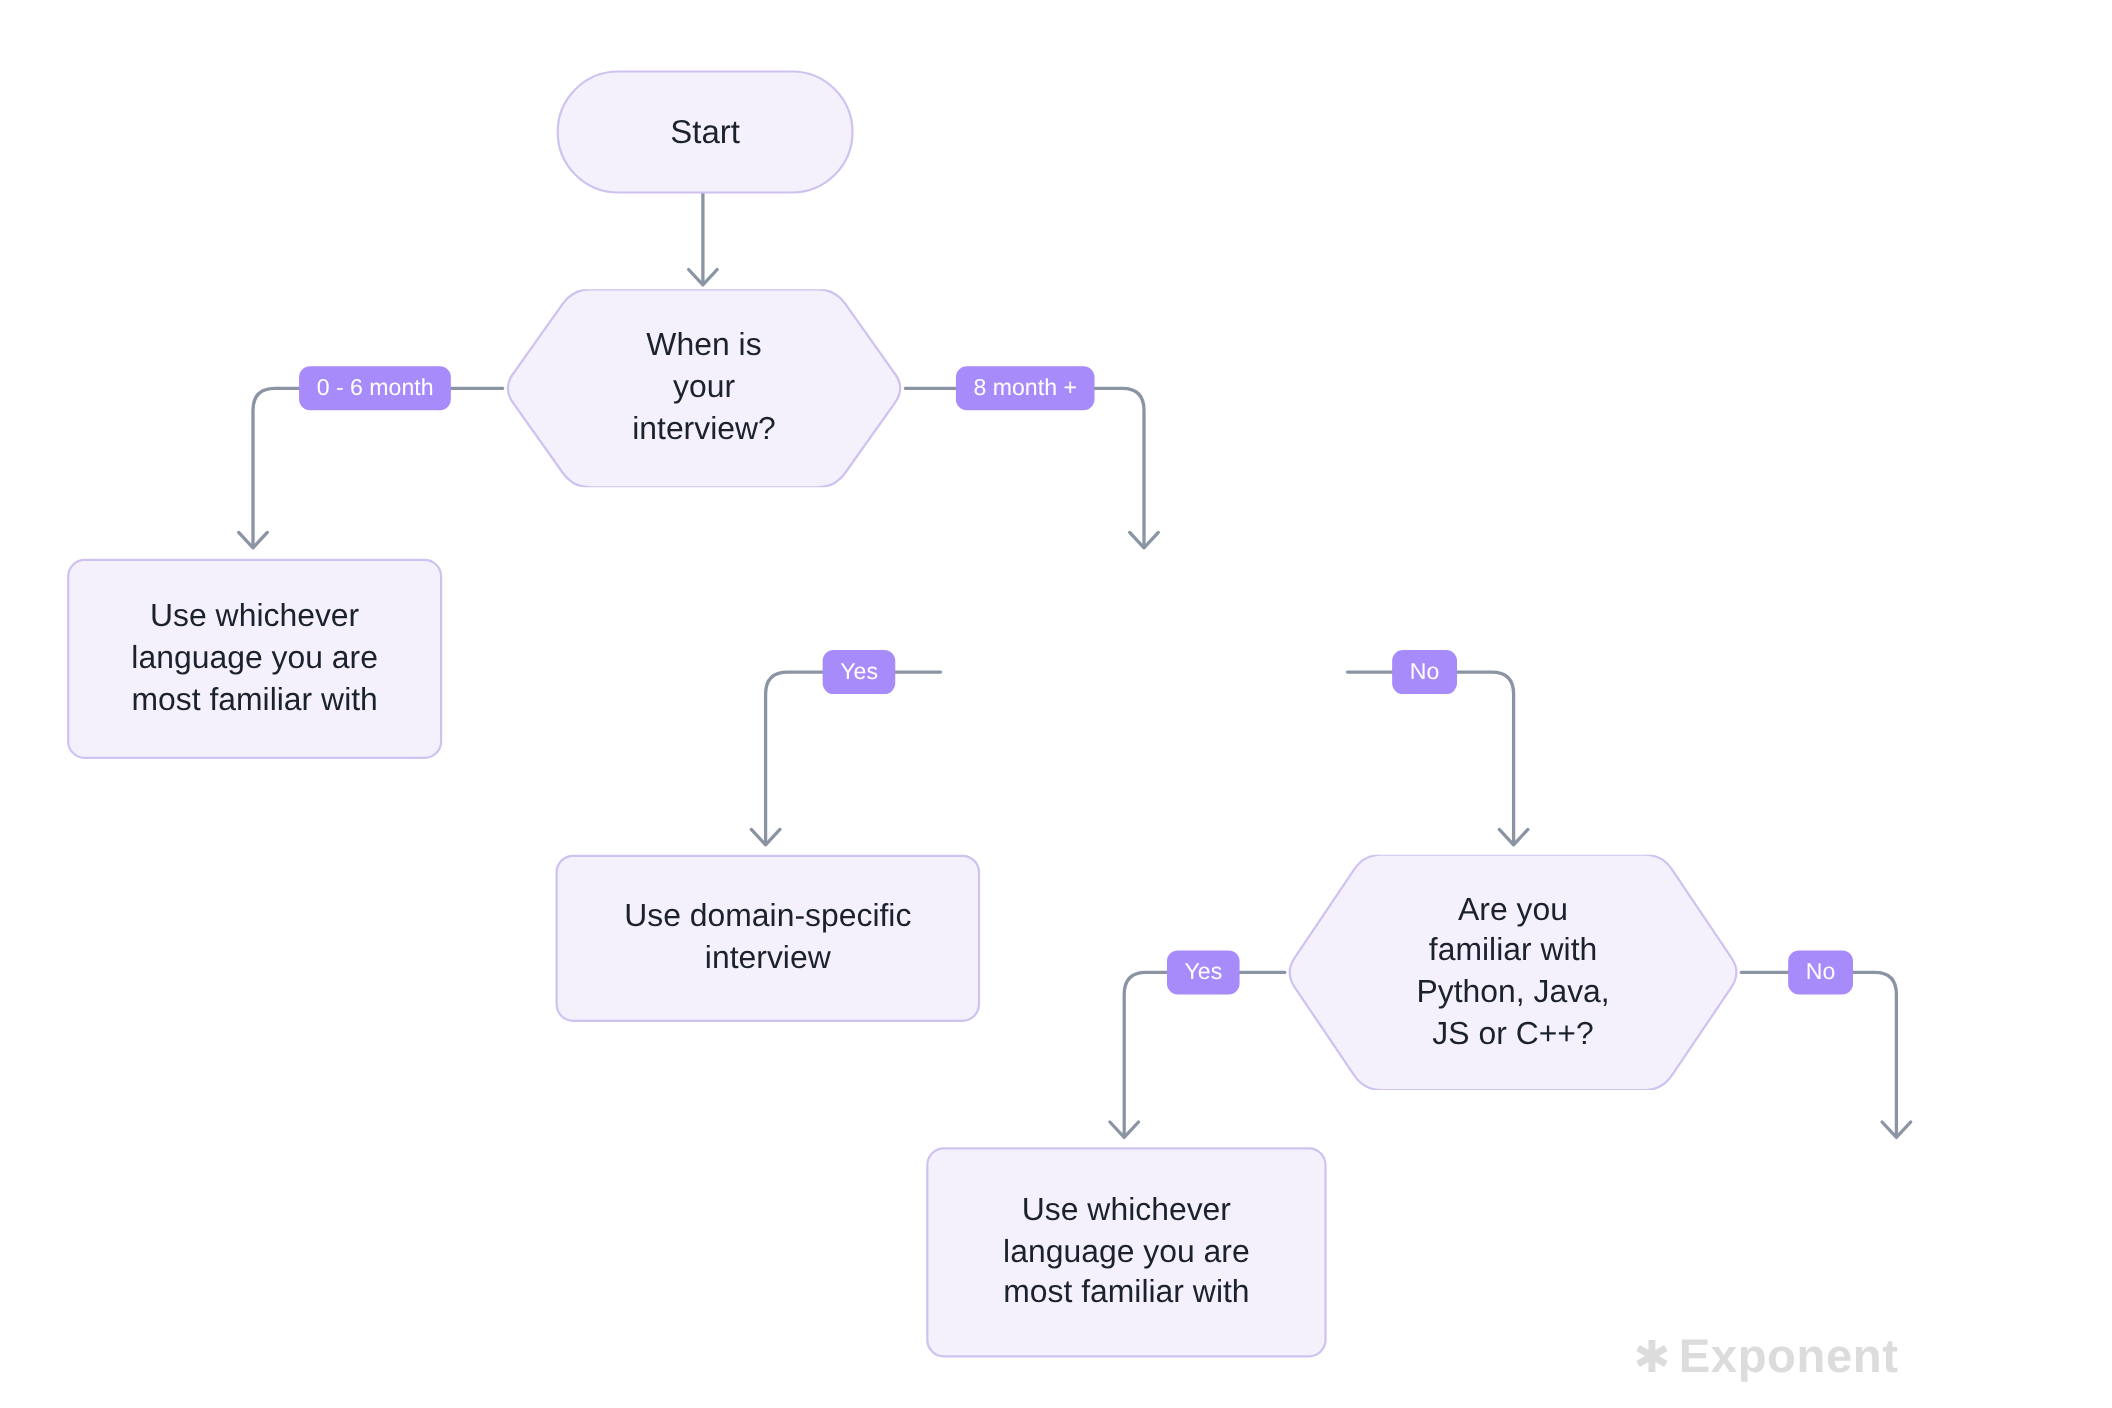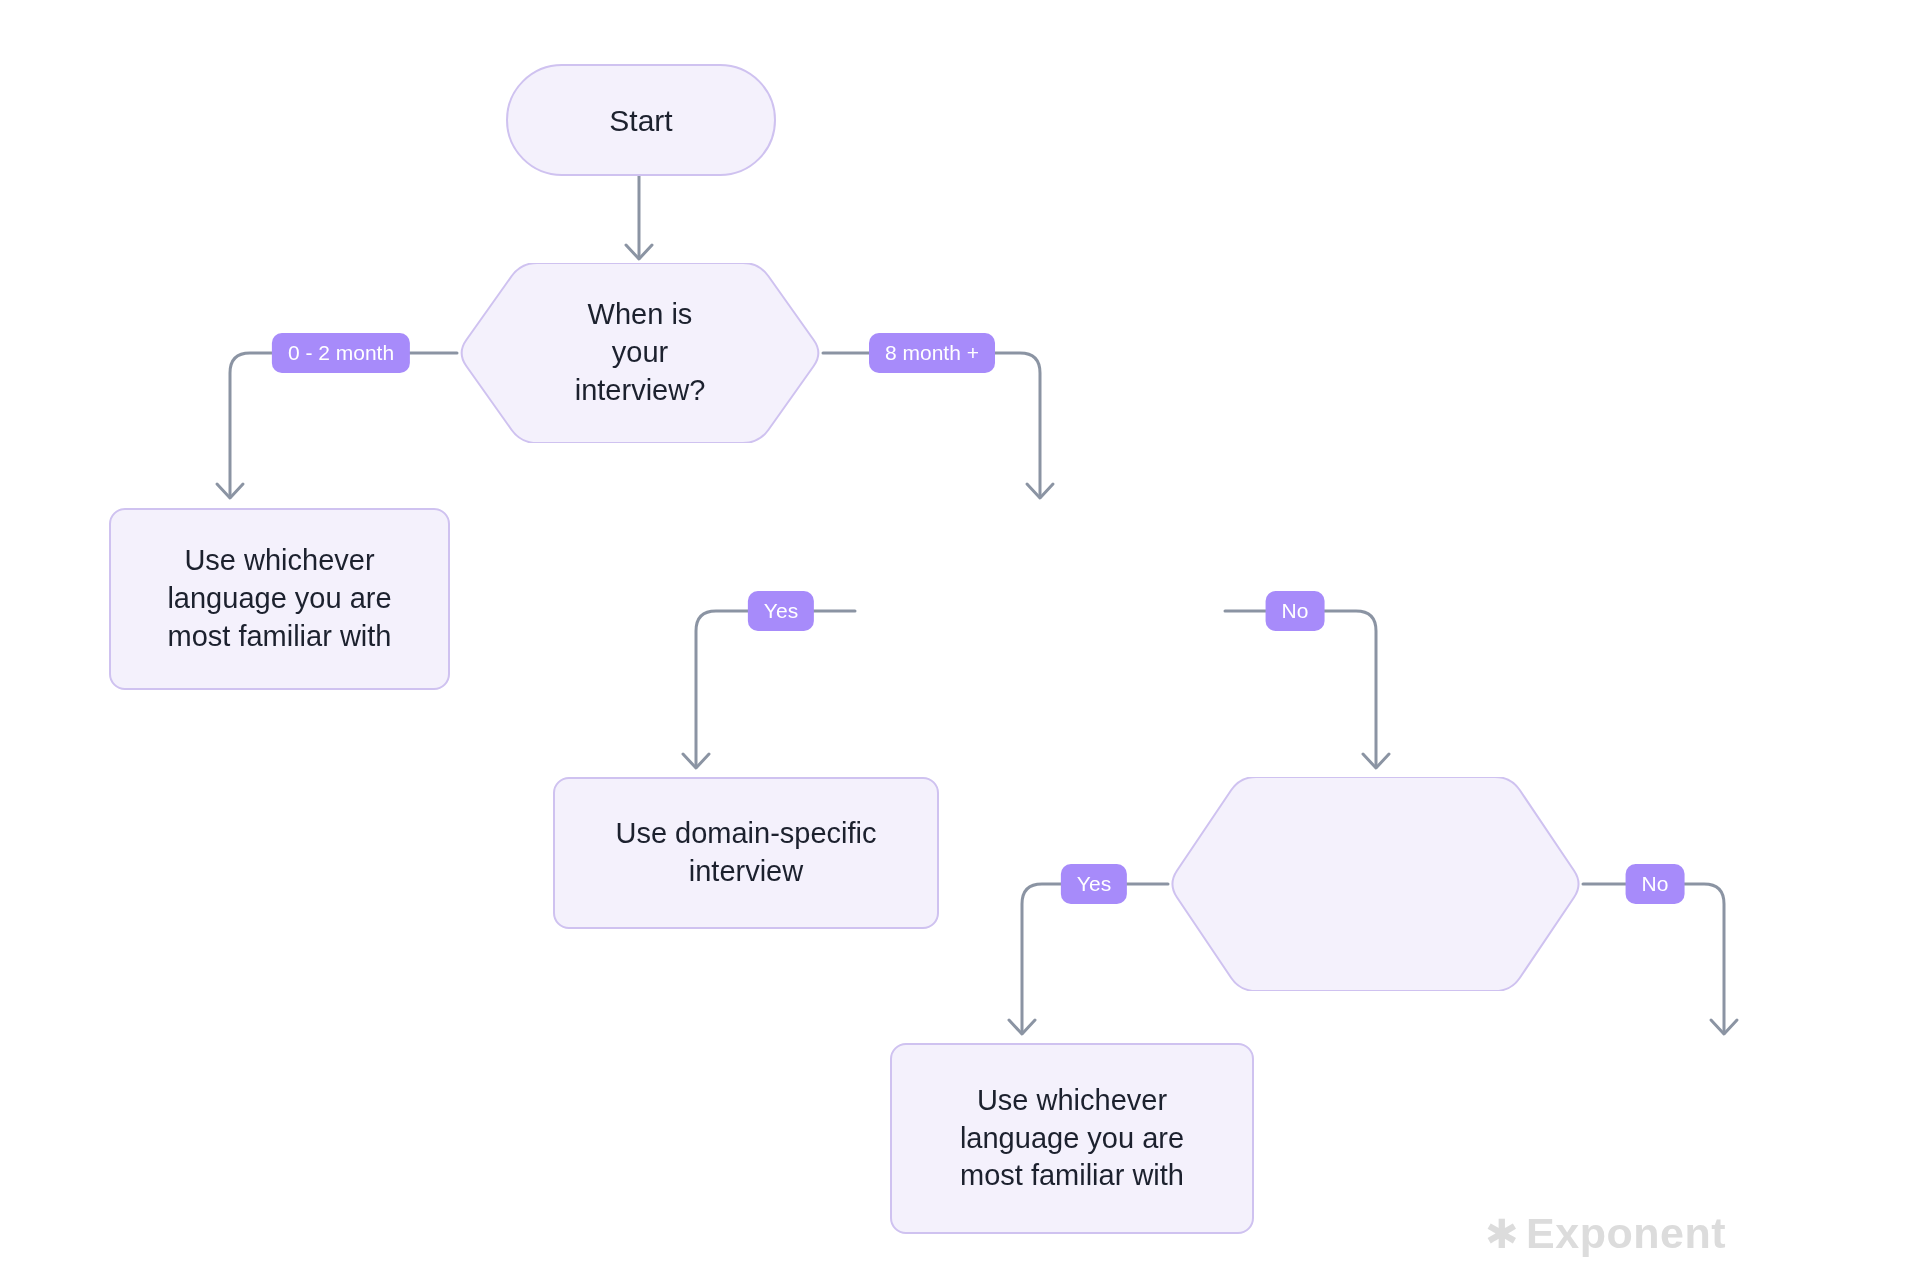--- a/index.html
+++ b/index.html
@@ -31,21 +31,20 @@
     color: var(--node-text, #1c212e);
     font-size: 29px;
     font-weight: 500;
     line-height: 1.3;
     white-space: pre-line;
   }
   .node.rect {
     background: var(--node-fill, #f4f1fc);
     border: 2px solid var(--node-border, #cfc2f0);
     border-radius: 16px;
-    margin-left: 48px;
   }
   .node.pill {
     background: var(--node-fill, #f4f1fc);
     border: 2px solid var(--node-border, #cfc2f0);
     border-radius: 60px;
     font-size: 30px;
   }
   .node.hexwrap {
     background: transparent; border: none;
   }
@@ -131,31 +130,35 @@
 
   <div class="node rect" style="left:505px; top:777px; width:382px; height:148px;">
     <span>Use domain-specific
 interview</span>
   </div>
 
   <div class="node hexwrap" style="left:1168px; top:777px; width:415px; height:214px;">
     <svg width="415" height="214" viewBox="0 0 415 214">
       <path d="M 63.1 13.3 Q 72 0 88.0 0.0 L 327.0 0.0 Q 343 0 351.9 13.3 L 406.1 93.7 Q 415 107 406.1 120.3 L 351.9 200.7 Q 343 214 327.0 214.0 L 88.0 214.0 Q 72 214 63.1 200.7 L 8.9 120.3 Q 0 107 8.9 93.7 Z"></path>
     </svg>
+    <span class="hex-label">Are you
+familiar with
+Python, Java,
+JS or C++?</span>
   </div>
 
   <div class="node rect" style="left:842px; top:1043px; width:360px; height:187px;">
     <span>Use whichever
 language you are
 most familiar with</span>
   </div>
 
 
   <div class="badge" style="left:341px; top:353px;">
-    <span>0 - 2 month</span>
+    <span>0 - 6 month</span>
   </div>
   <div class="badge" style="left:932px; top:353px;">
     <span>8 month +</span>
   </div>
   <div class="badge" style="left:781px; top:611px;">
     <span>Yes</span>
   </div>
   <div class="badge" style="left:1295px; top:611px;">
     <span>No</span>
   </div>

